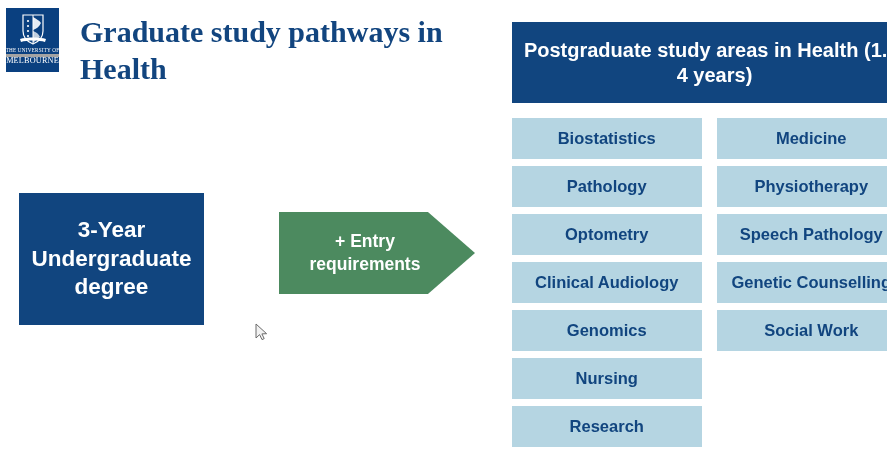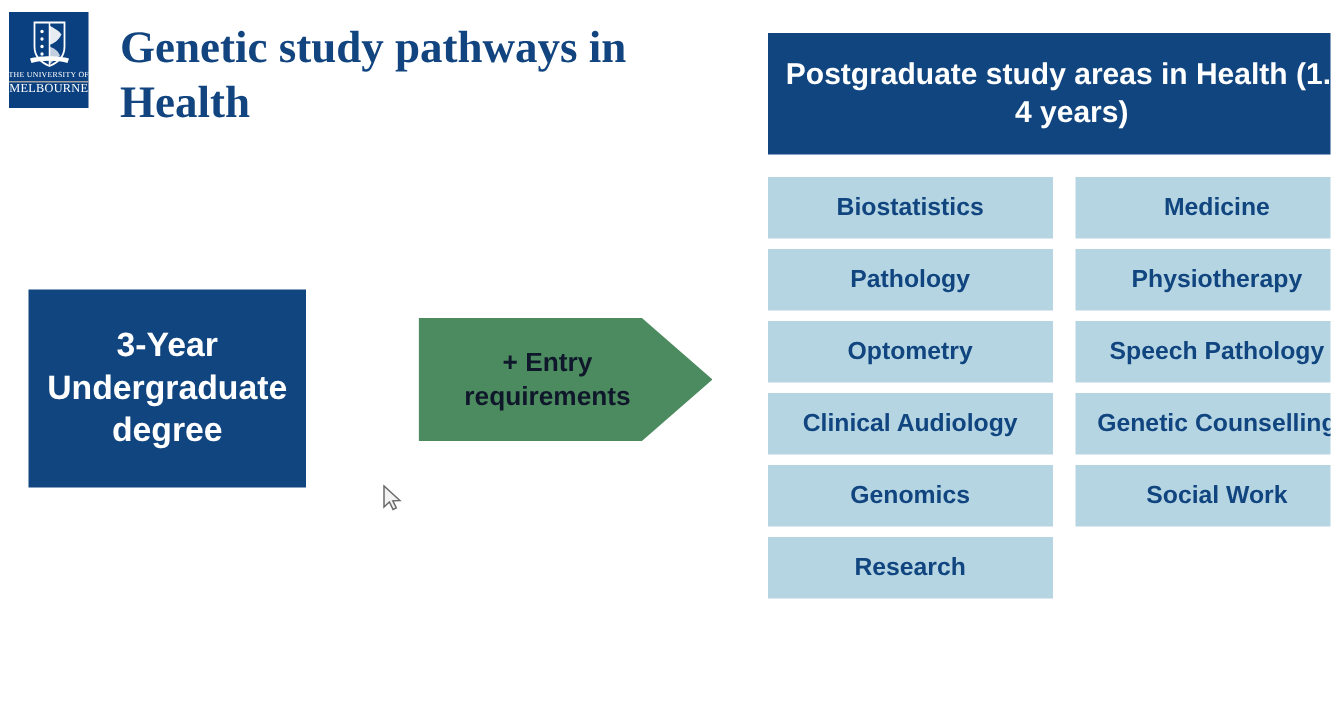--- a/index.html
+++ b/index.html
@@ -40,21 +40,21 @@
     color: #ffffff;
     font-family: "Liberation Serif", serif;
     text-align: center;
     line-height: 1.05;
     letter-spacing: .2px;
     white-space: nowrap;
   }
   #logo-line-1 { font-size: 5.2px; margin-top: 1px; }
   #logo-line-2 {
     font-size: 8.2px;
-    border-top: 1px solid #a3a3a3;
+    border-top: 3px solid #a3a3a3;
     padding-top: .5px;
     margin-top: .5px;
   }
 
   
   #slide-title {
     position: absolute;
     left: 80px;
     top: 14px;
     width: 400px;
@@ -86,21 +86,21 @@
   }
 
   
   #entry-arrow {
     position: absolute;
     left: 279px;
     top: 212px;
     width: 196px;
     height: 82px;
     background: #4c8a5f;
-    color: #0f172a;
+    color: #ffffff;
     display: flex;
     align-items: center;
     justify-content: center;
     text-align: center;
     font-weight: bold;
     font-size: 17.5px;
     line-height: 1.3;
     box-sizing: border-box;
     padding-right: 30px;
     padding-left: 6px;
@@ -179,35 +179,36 @@
     <circle cx="10" cy="20" r="1.1" fill="#ffffff"></circle>
     <circle cx="10" cy="25" r="1.1" fill="#ffffff"></circle>
     <path d="M15 6 C18 8 21 9 23 12 C21 16 18 18 15 19 Z" fill="#ffffff" opacity=".9"></path>
     <path d="M15 20 C18 21 21 23 22 26 C19 28 17 30 15 32 Z" fill="#ffffff" opacity=".75"></path>
     <path d="M2 28 C8 26 22 26 28 28 L27 31 C21 29 9 29 3 31 Z" fill="#ffffff"></path>
   </svg>
   <div class="logo-text" id="logo-line-1">THE UNIVERSITY OF</div>
   <div class="logo-text" id="logo-line-2">MELBOURNE</div>
 </div>
 
-<div id="slide-title">Genetic study pathways in Health</div>
+<div id="slide-title">Graduate study pathways in Health</div>
 
 <div id="undergrad-box">3-Year Undergraduate degree</div>
 
 <div id="entry-arrow">+ Entry requirements</div>
 
 <div id="pg-header">Postgraduate study areas in Health (1.5-4 years)</div>
 
 <div id="pg-grid">
   <div class="pg-column">
     <div class="pg-item">Biostatistics</div>
     <div class="pg-item">Pathology</div>
     <div class="pg-item">Optometry</div>
     <div class="pg-item">Clinical Audiology</div>
     <div class="pg-item">Genomics</div>
+    <div class="pg-item">Nursing</div>
     <div class="pg-item">Research</div>
   </div>
   <div class="pg-column">
     <div class="pg-item">Medicine</div>
     <div class="pg-item">Physiotherapy</div>
     <div class="pg-item">Speech Pathology</div>
     <div class="pg-item">Genetic Counselling</div>
     <div class="pg-item">Social Work</div>
   </div>
 </div>

